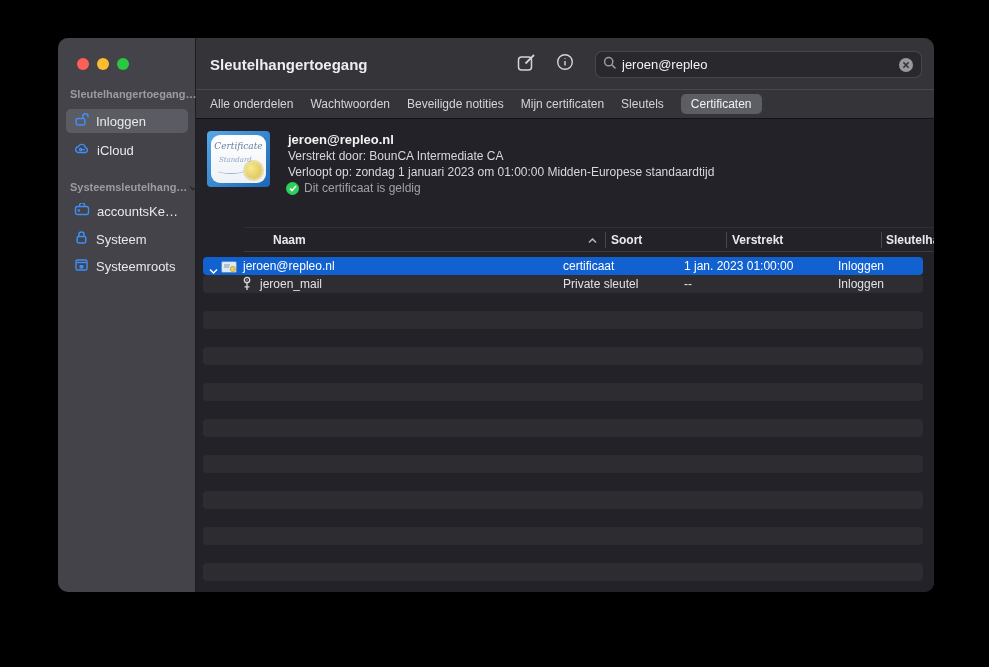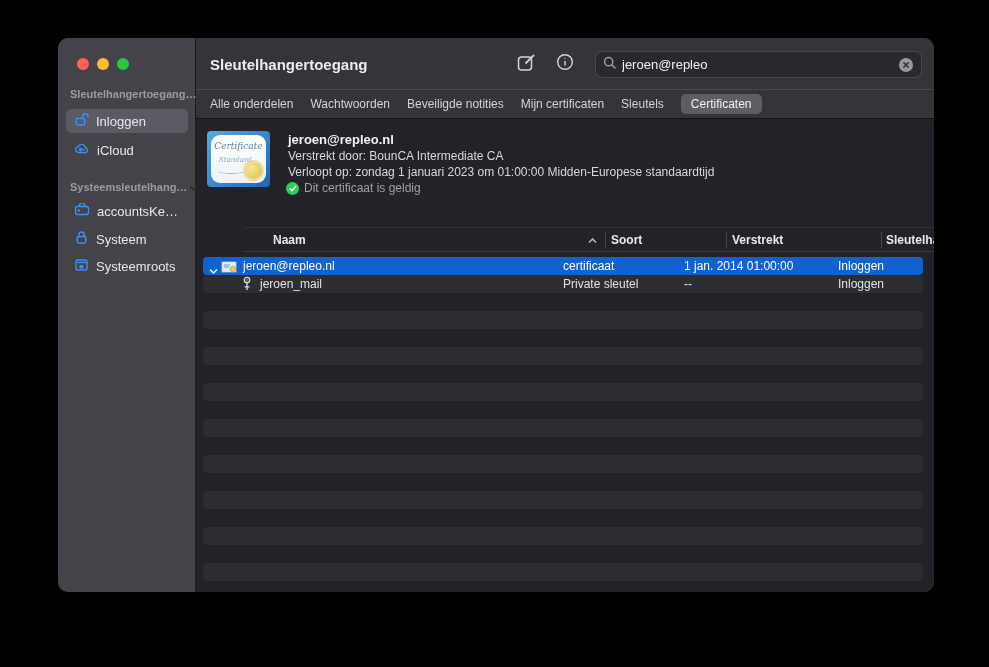--- a/index.html
+++ b/index.html
@@ -274,21 +274,21 @@
           </span>
           <span class="mini-cert">
             <svg width="16" height="12" viewBox="0 0 16 12">
               <rect x="0.5" y="0.5" width="15" height="11" rx="1.5" fill="#dce9f8" stroke="#5f8cc8"></rect>
               <path d="M3 4 H9 M3 6 H8" stroke="#8a97a8" stroke-width="1"></path>
               <circle cx="11.8" cy="8" r="2.6" fill="#e6cf5e" stroke="#c9ad3f"></circle>
             </svg>
           </span>
           <span class="cell c-name1">jeroen@repleo.nl</span>
           <span class="cell c-soort">certificaat</span>
-          <span class="cell c-verloopt">1 jan. 2014 01:00:00</span>
+          <span class="cell c-verloopt">1 jan. 2023 01:00:00</span>
           <span class="cell c-keychain">Inloggen</span>
         </div>
 
         <div class="row row-alt" style="top:156px">
           <span class="mini-key">
             <svg width="12" height="16" viewBox="0 0 12 16" fill="none" stroke="#dadade" stroke-width="1.3">
               <circle cx="6" cy="4" r="2.7"></circle>
               <circle cx="6" cy="4" r="0.7" fill="#dadade" stroke="none"></circle>
               <path d="M6 6.8 V14 M3.6 10.8 H8.4"></path>
             </svg>

